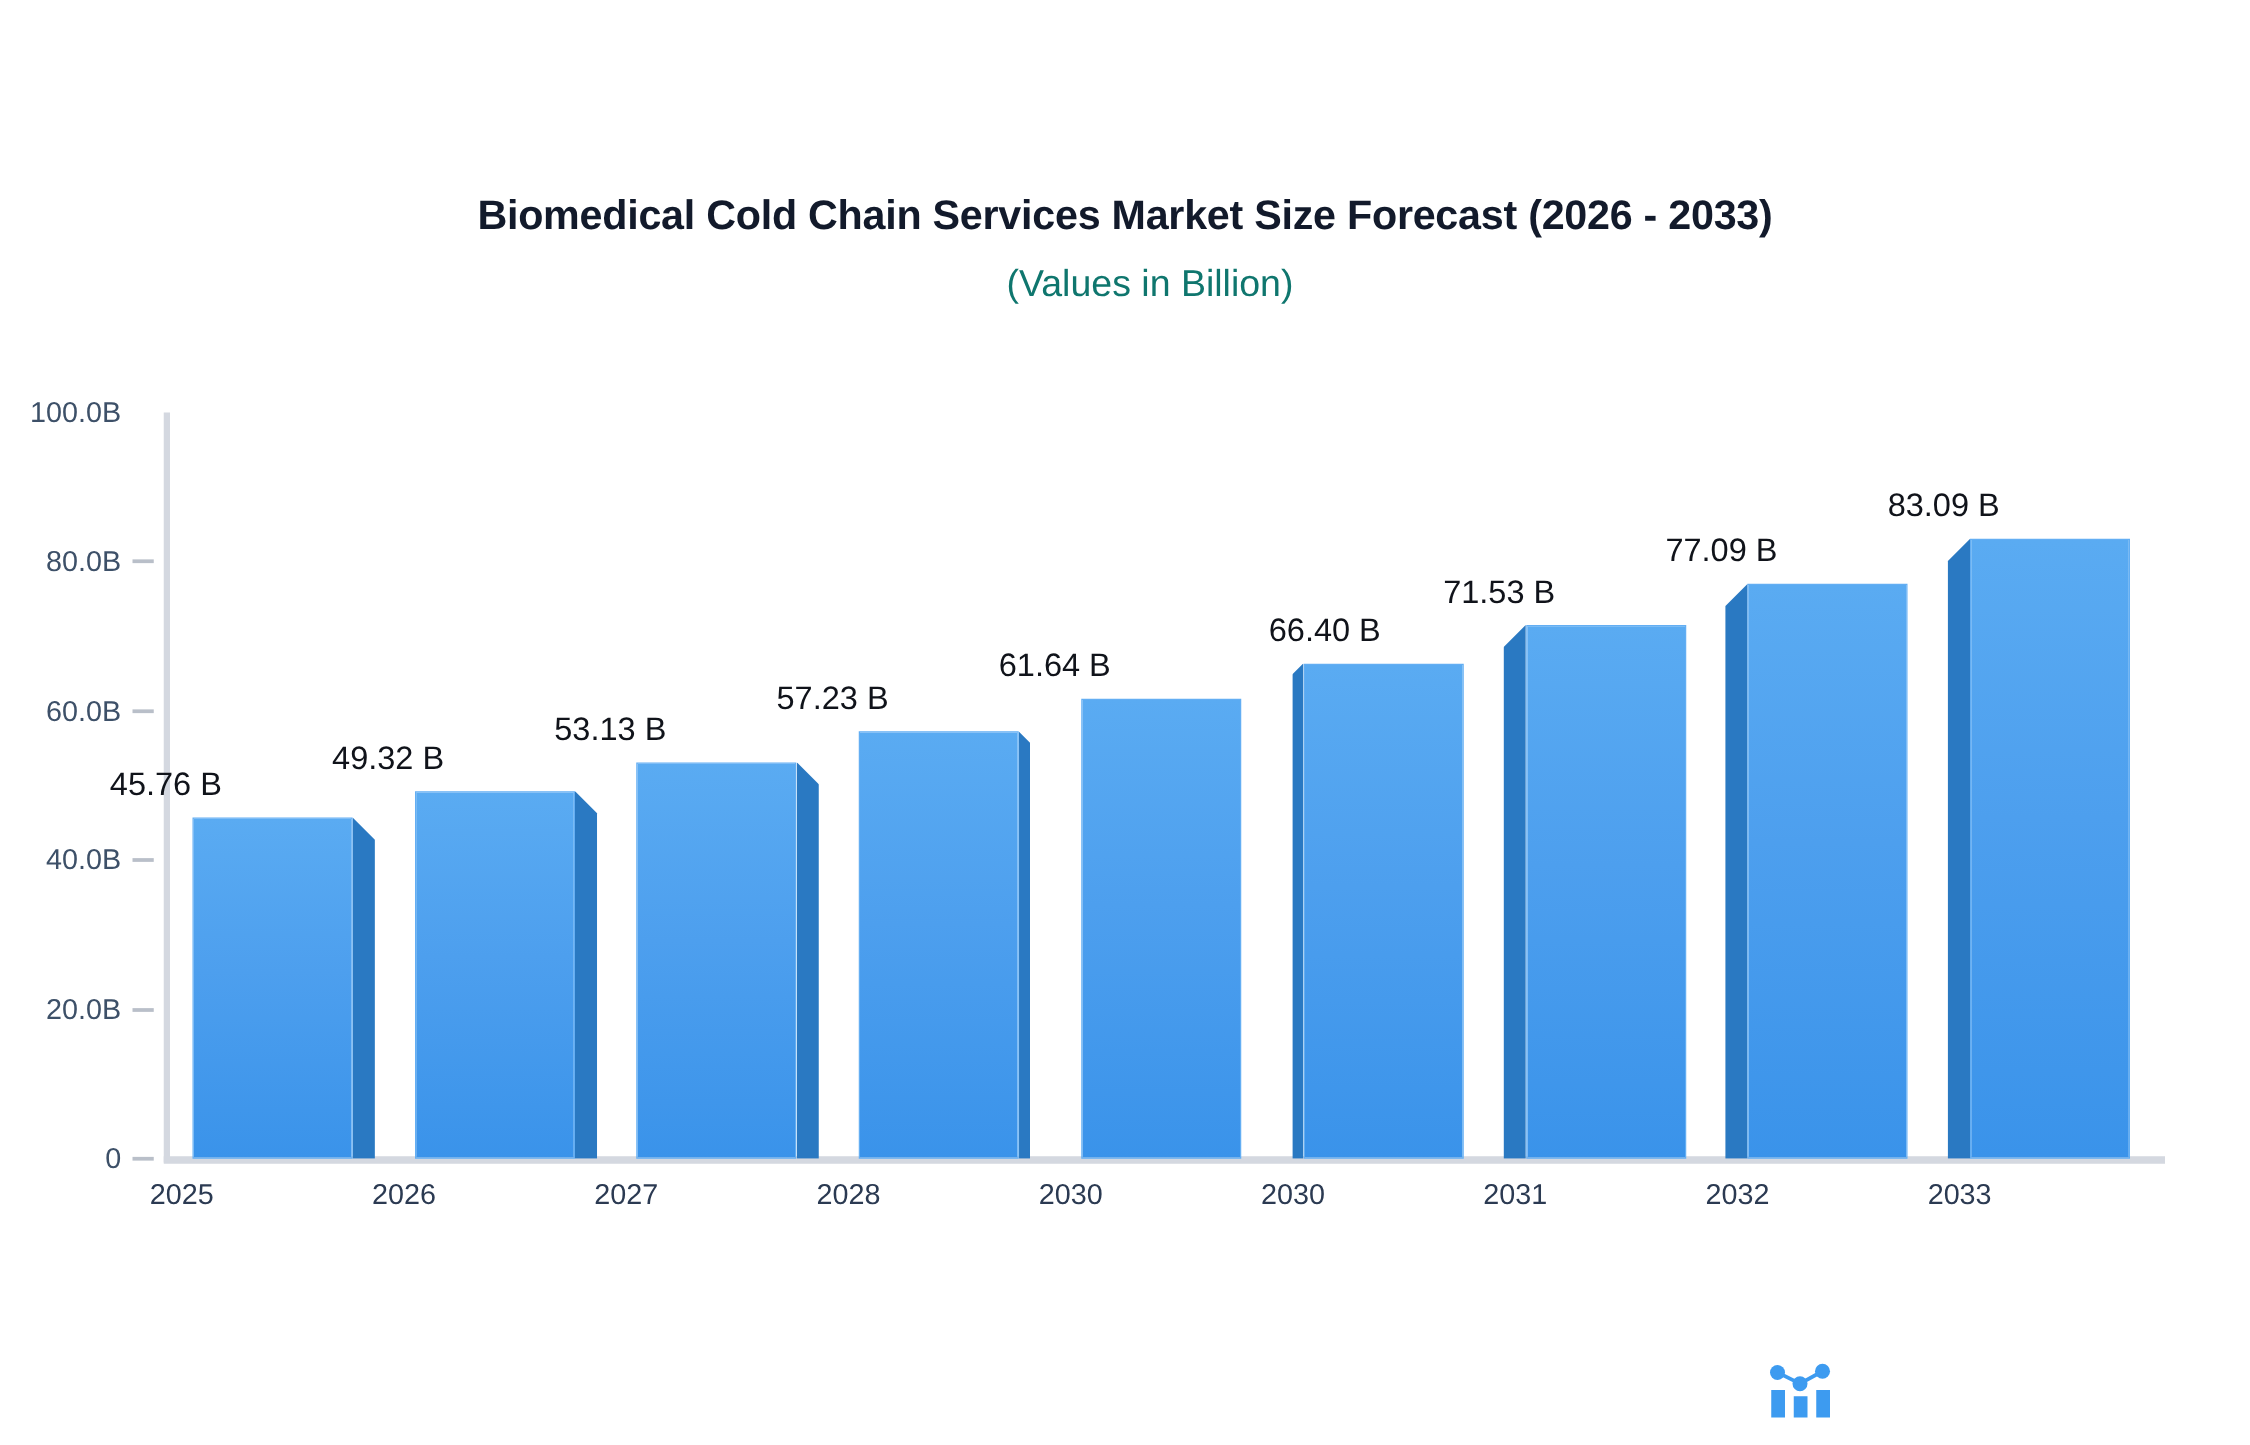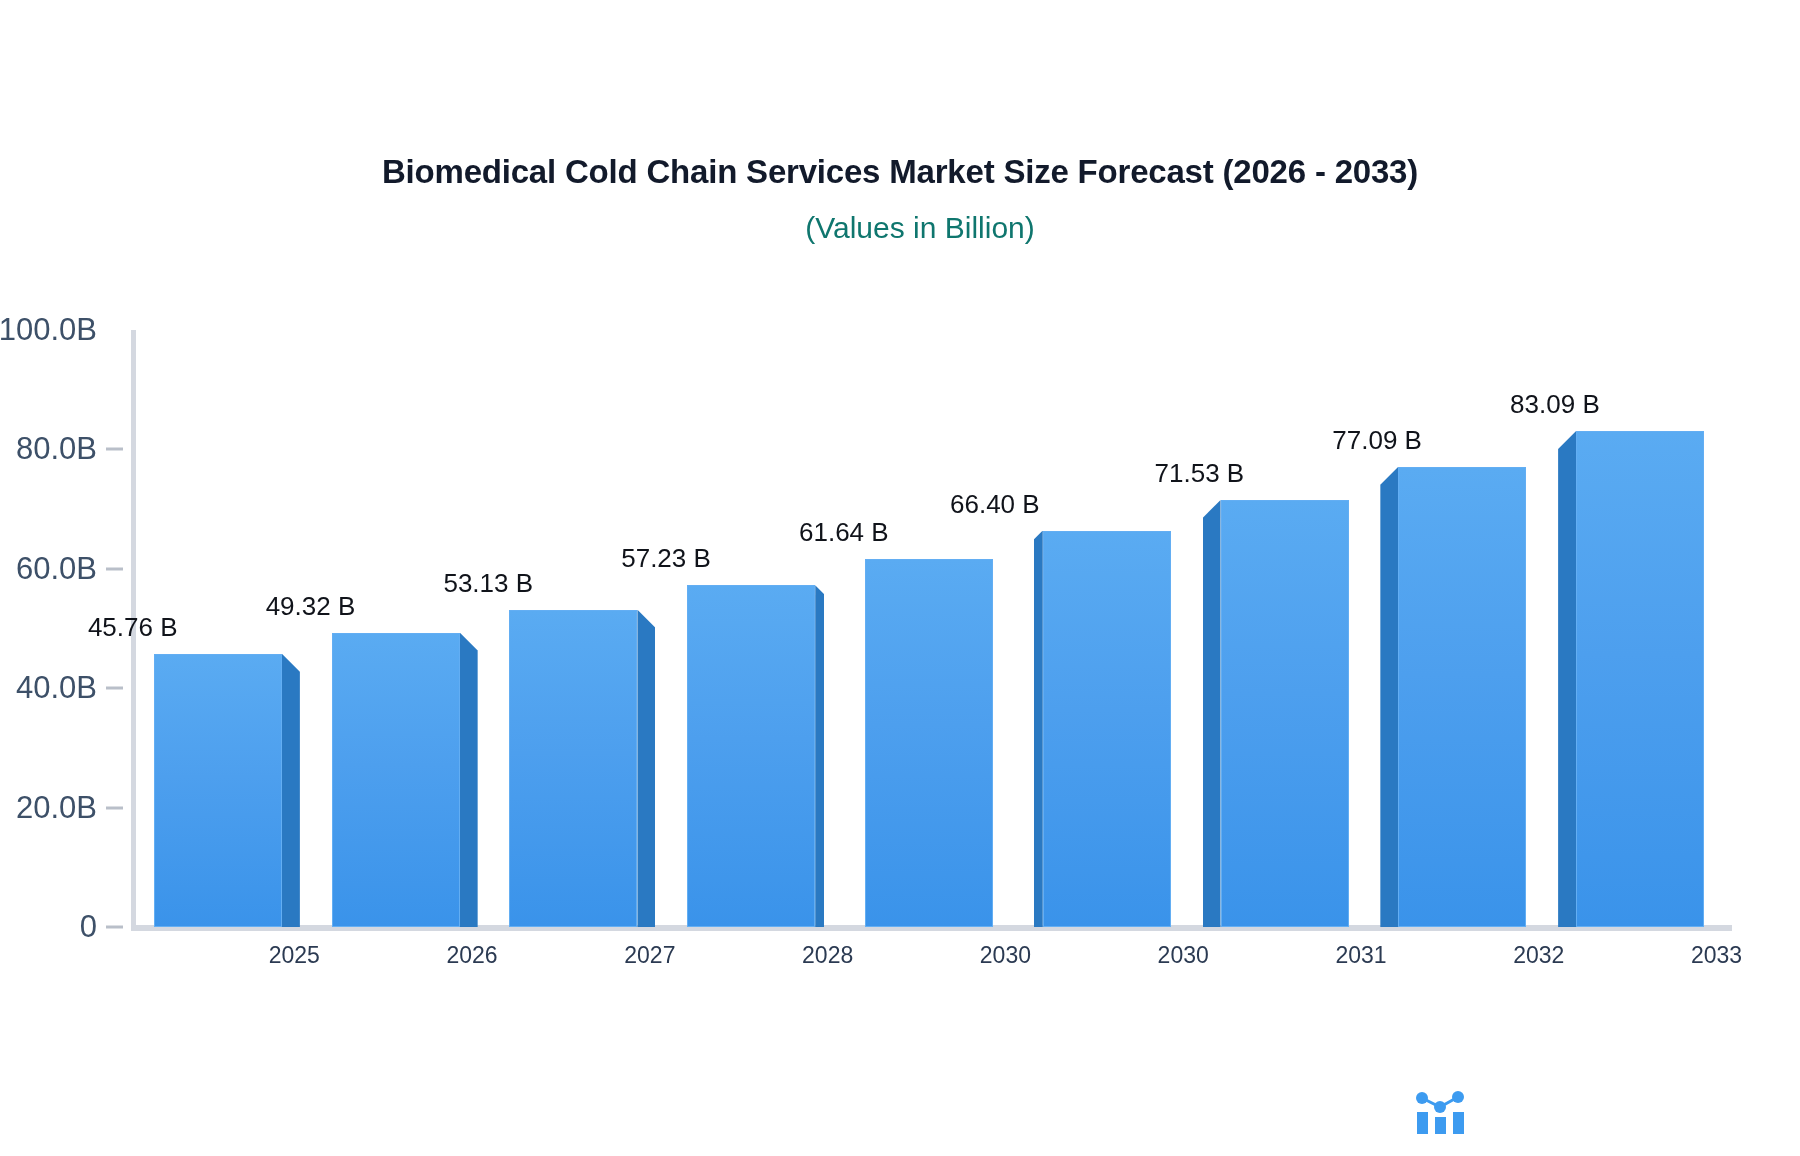--- a/index.html
+++ b/index.html
@@ -93,21 +93,21 @@
     top: 884px;
     width: 1601px;
     height: 6px;
     background: #d4d8e0;
   }
 
   .y-tick-label {
     position: absolute;
     right: 0;
     transform: translateY(-50%);
-    font-size: 31px;
+    font-size: 23px;
     color: #3d5068;
     white-space: nowrap;
     text-align: right;
   }
   .y-tick-wrap {
     position: absolute;
     left: 0;
     top: 0;
     width: 97px;
     height: 1156px;
@@ -143,21 +143,21 @@
     position: absolute;
     width: 260px;
     font-size: 26px;
     color: #10131a;
     white-space: nowrap;
   }
   .x-tick-label {
     position: absolute;
     top: 901px;
     width: 200px;
-    text-align: right;
+    text-align: left;
     font-size: 23px;
     color: #2b3a52;
     font-weight: 500;
     white-space: nowrap;
   }
 
   
   .logo {
     position: absolute;
     left: 1415px;
@@ -227,21 +227,21 @@
       <div class="bar-label" style="left: 490.222px; top: 213.337px;">57.23 B</div>
       <div class="bar-group" style="left: 734px; width: 128px; height: 367.991px;">
         <div class="bar-side" style="height: 367.991px; width: 0px; bottom: 0px; left: 128px; clip-path: polygon(0px 0px, 100% 0px, 100% 100%, 0px 100%);"></div>
         <div class="bar-face" style="height: 367.991px;"></div>
       </div>
       <div class="bar-label" style="left: 668px; top: 187.009px;">61.64 B</div>
       <div class="bar-group" style="left: 911.778px; width: 128px; height: 396.408px;">
         <div class="bar-side" style="height: 396.408px; width: 9px; bottom: 0px; left: -9px; clip-path: polygon(0px 9px, 100% 0px, 100% 100%, 0px 100%);"></div>
         <div class="bar-face" style="height: 396.408px;"></div>
       </div>
-      <div class="bar-label" style="left: 819px; top: 158.592px;">66.40 B</div>
+      <div class="bar-label" style="left: 884px; top: 158.592px;">66.40 B</div>
       <div class="bar-group" style="left: 1089.56px; width: 128px; height: 427.034px;">
         <div class="bar-side" style="height: 427.034px; width: 18px; bottom: 0px; left: -18px; clip-path: polygon(0px 18px, 100% 0px, 100% 100%, 0px 100%);"></div>
         <div class="bar-face" style="height: 427.034px;"></div>
       </div>
       <div class="bar-label" style="left: 1023.56px; top: 127.966px;">71.53 B</div>
       <div class="bar-group" style="left: 1267.33px; width: 128px; height: 460.227px;">
         <div class="bar-side" style="height: 460.227px; width: 18px; bottom: 0px; left: -18px; clip-path: polygon(0px 18px, 100% 0px, 100% 100%, 0px 100%);"></div>
         <div class="bar-face" style="height: 460.227px;"></div>
       </div>
       <div class="bar-label" style="left: 1201.33px; top: 94.7727px;">77.09 B</div>

